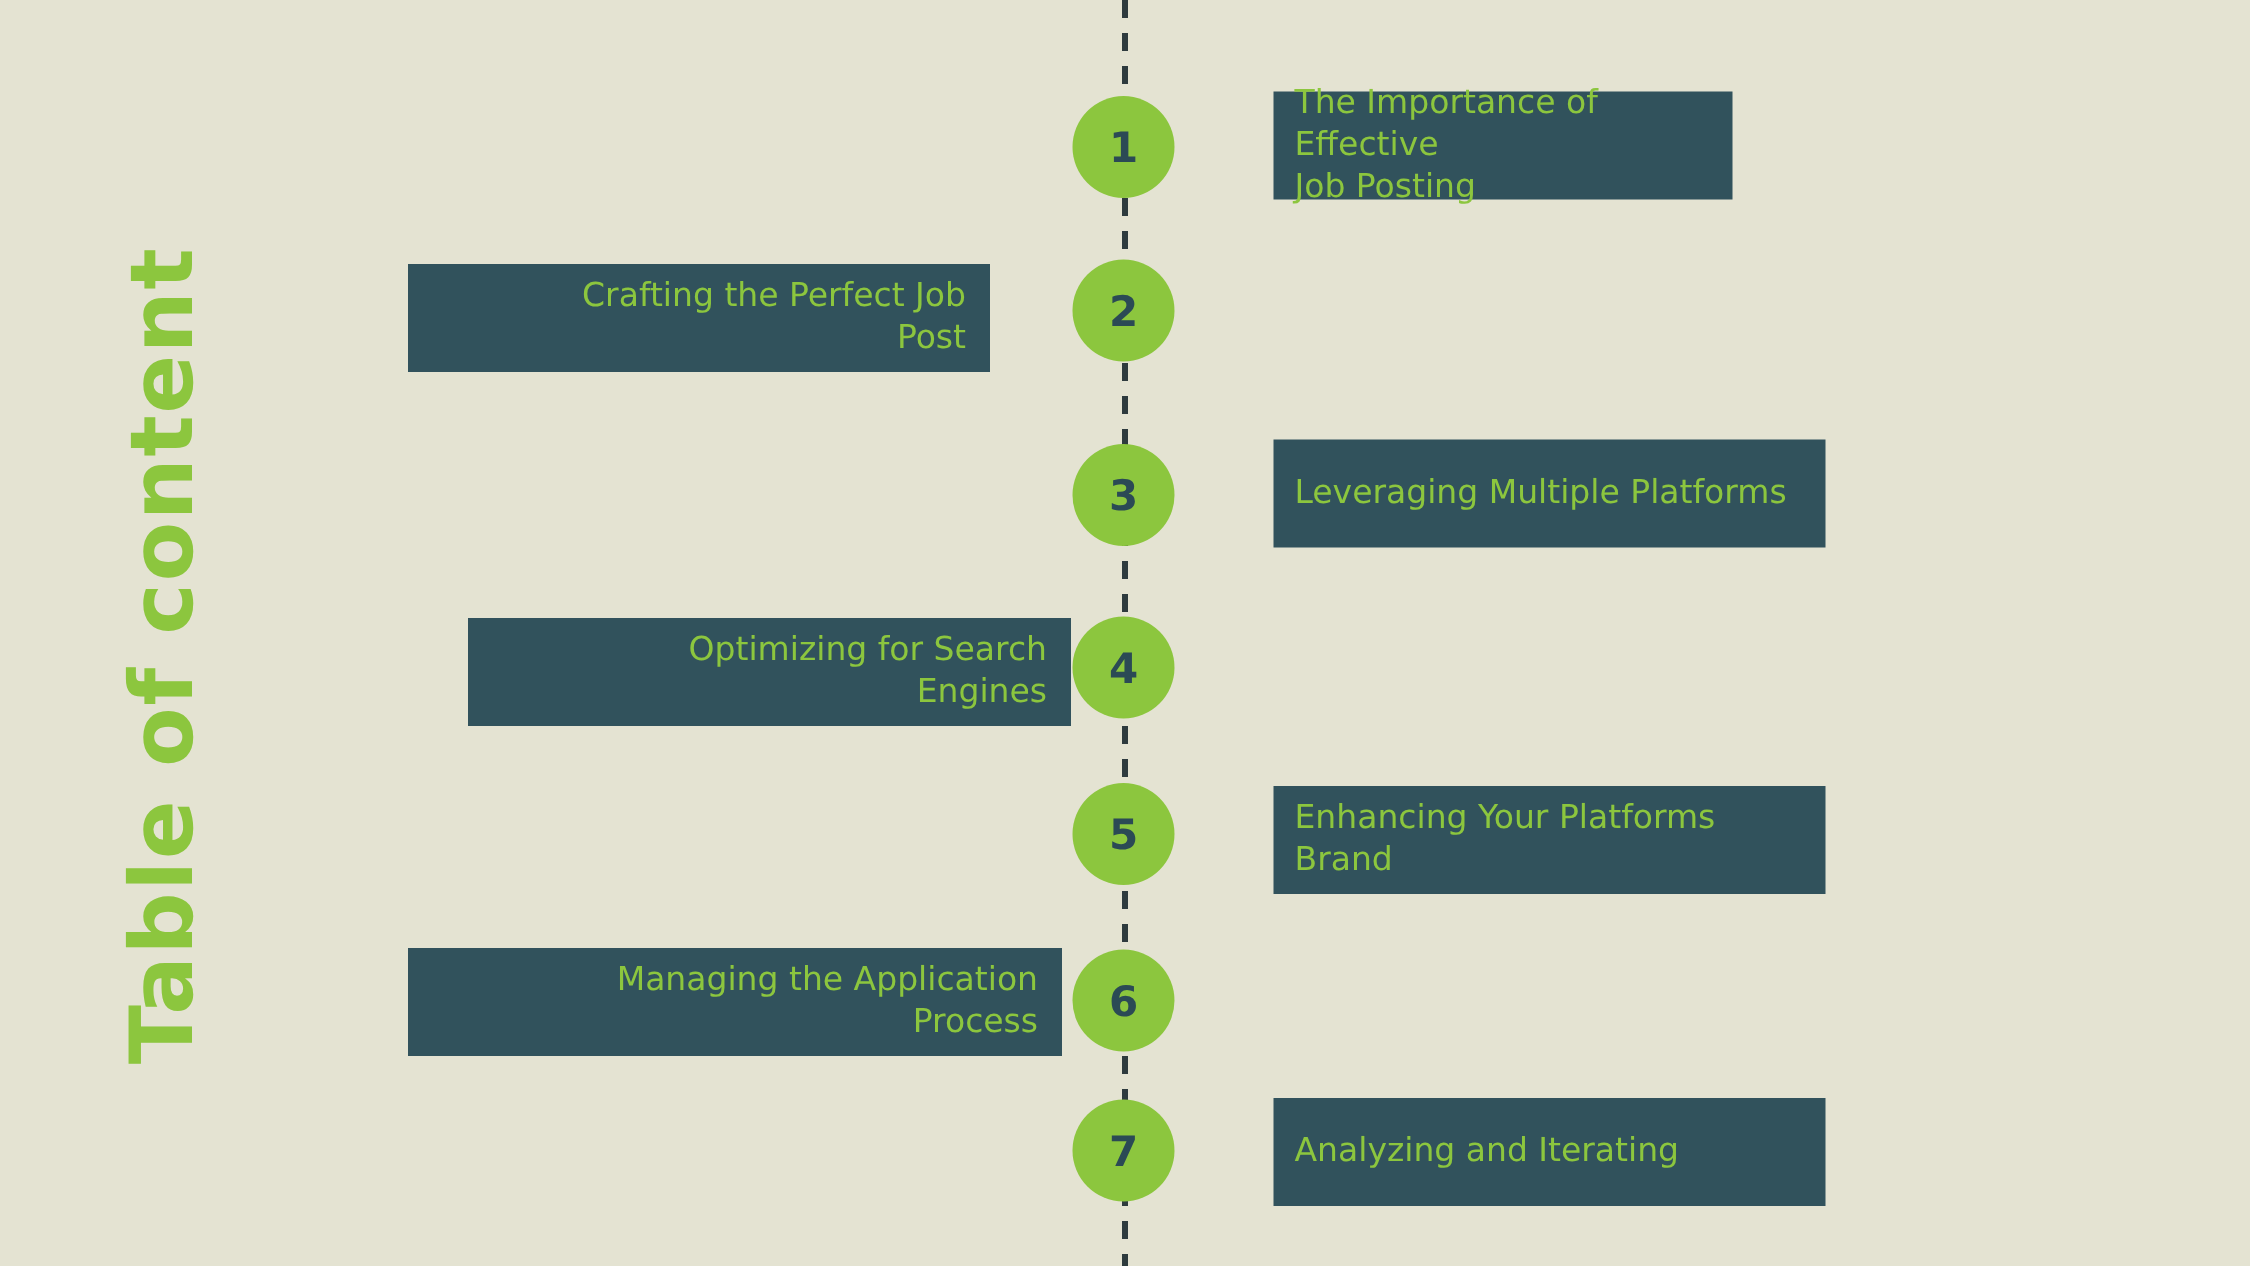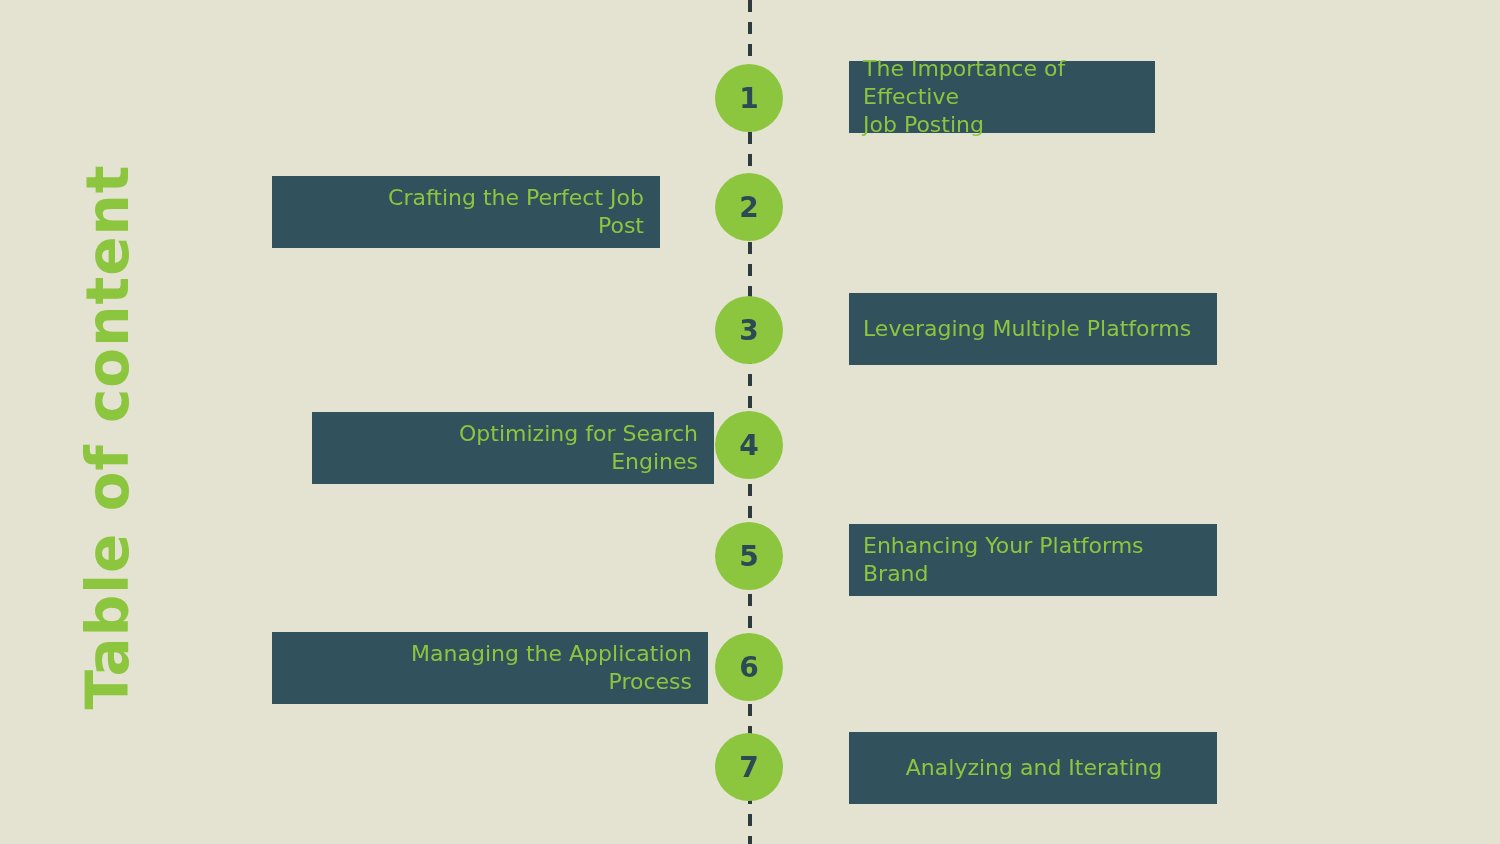--- a/index.html
+++ b/index.html
@@ -139,21 +139,21 @@
     <div class="item-box left" style="left: 272px; width: 436px; top: 632px; height: 72px;">
       <span class="item-label">Managing the Application
 Process</span>
     </div>
     <div class="item-circle" style="left: 715px; top: 633px;">
       <span>6</span>
     </div>
   </div>
 
   <div class="item">
-    <div class="item-box right" style="left: 849px; width: 368px; top: 732px; height: 72px; justify-content: center;">
+    <div class="item-box right" style="left: 849px; width: 368px; top: 732px; height: 72px;">
       <span class="item-label">Analyzing and Iterating</span>
     </div>
     <div class="item-circle" style="left: 715px; top: 733px;">
       <span>7</span>
     </div>
   </div>
 </div>
 </div>
 
 </body></html>

